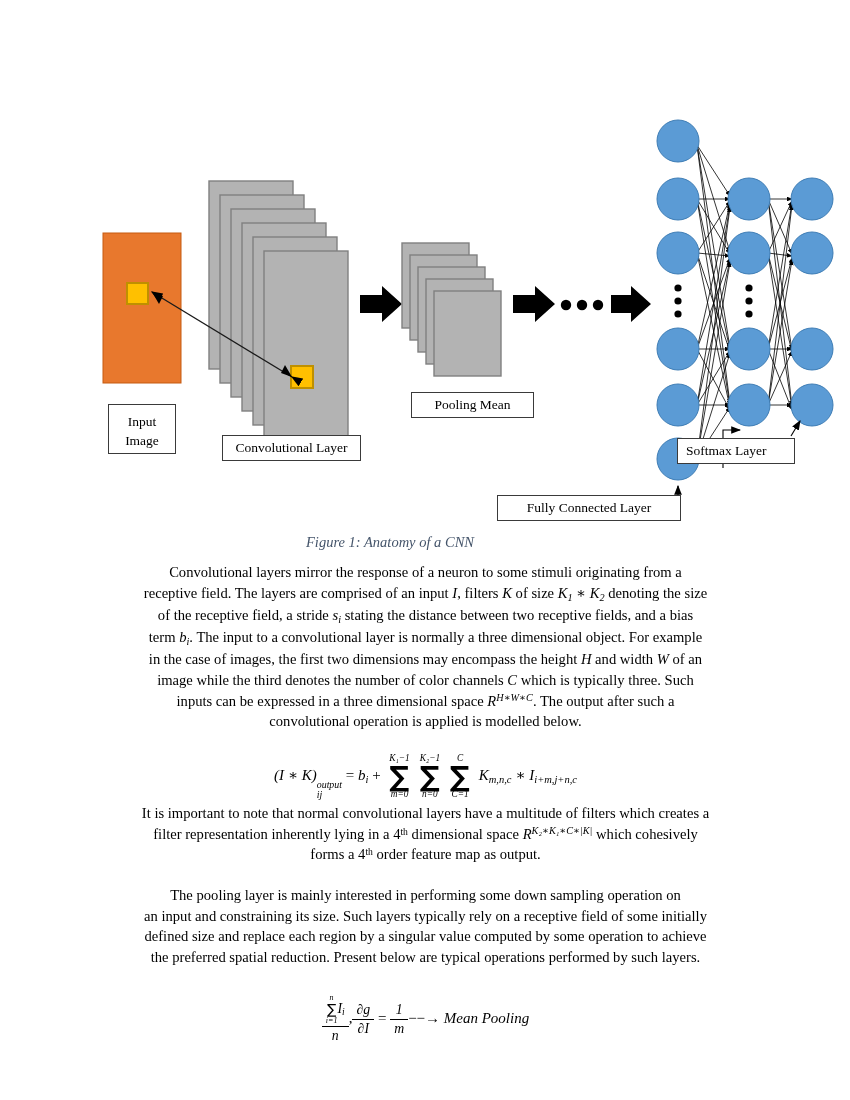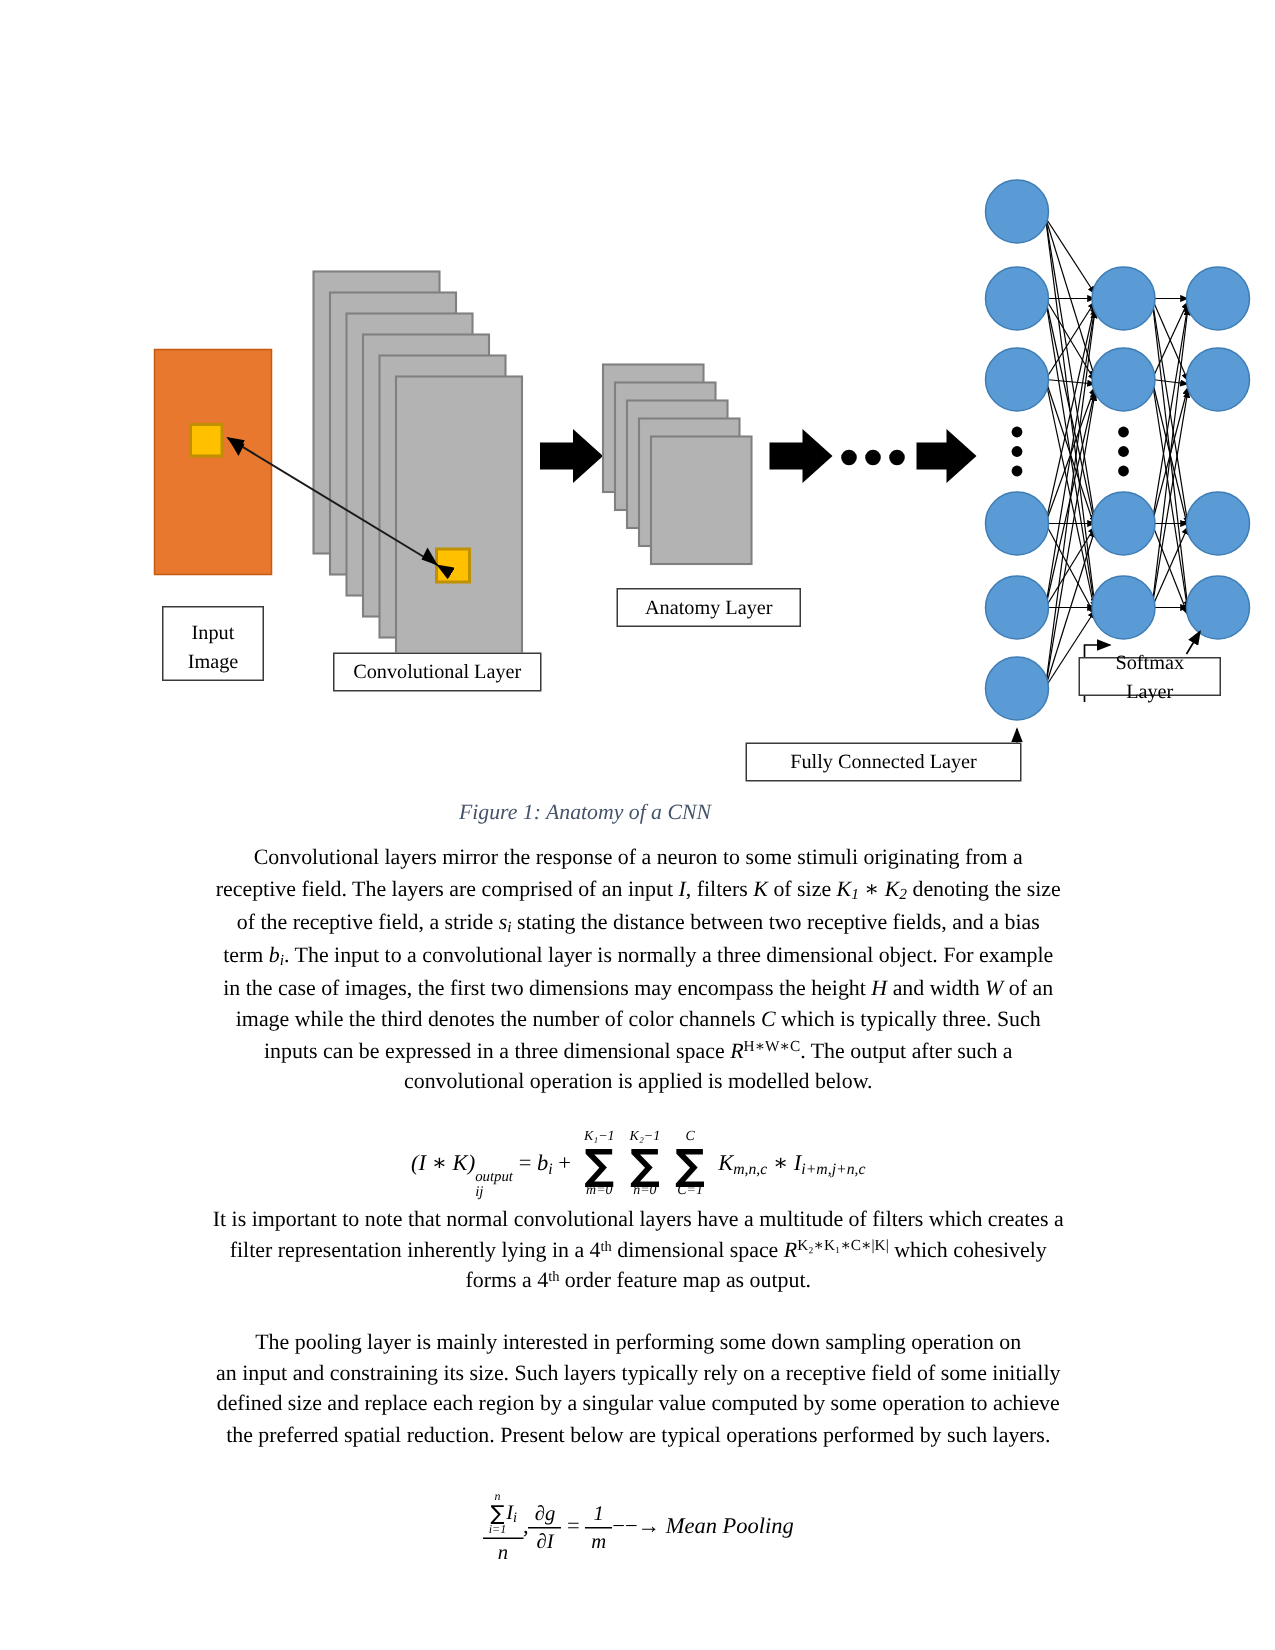--- a/index.html
+++ b/index.html
@@ -77,21 +77,21 @@
   .eq {
     text-align: center;
     font-family: "Liberation Serif", "DejaVu Serif", serif;
     font-style: italic;
   }
   .eq-1 { margin-top: 20px; font-size: 15px; }
   .eq-2 { margin-top: 26px; font-size: 15px; }
 
   i.v { font-style: italic; }
   sub.s { font-size: 0.70em; vertical-align: -0.26em; font-style: italic; }
-  sup.s { font-size: 0.70em; vertical-align: 0.45em; }
+  sup.s { font-size: 0.70em; vertical-align: 0.45em; font-style: italic; }
   sup.n { font-size: 0.66em; vertical-align: 0.42em; font-style: normal; }
 
   
   .mfrac {
     display: inline-block;
     vertical-align: middle;
     text-align: center;
     font-style: italic;
   }
   .mfrac .num {
@@ -298,28 +298,28 @@
   <div class="label-box" style="left:108px; top:404px; width:68px; height:50px; display:flex; align-items:flex-end; justify-content:center;">
     <span>Input
 Image</span>
   </div>
 
   <div class="label-box" style="left:222px; top:435px; width:139px; height:26px; display:flex; align-items:center; justify-content:center;">
     <span>Convolutional Layer</span>
   </div>
 
   <div class="label-box" style="left:411px; top:392px; width:123px; height:26px; display:flex; align-items:center; justify-content:center;">
-    <span>Anatomy Layer</span>
+    <span>Pooling Mean</span>
   </div>
 
   <div class="label-box" style="left:497px; top:495px; width:184px; height:26px; display:flex; align-items:center; justify-content:center;">
     <span>Fully Connected Layer</span>
   </div>
 
-  <div class="label-box" style="left:719px; top:438px; width:95px; height:26px; display:flex; align-items:center; justify-content:flex-start;">
+  <div class="label-box" style="left:677px; top:438px; width:118px; height:26px; display:flex; align-items:center; justify-content:flex-start;">
     <span>Softmax Layer</span>
   </div>
 </div>
 
 <div id="caption">Figure 1: Anatomy of a CNN</div>
 
 <div id="body-text">
 
   <div class="para">
     <span>Convolutional layers mirror the response of a neuron to some stimuli originating from a</span><br>

